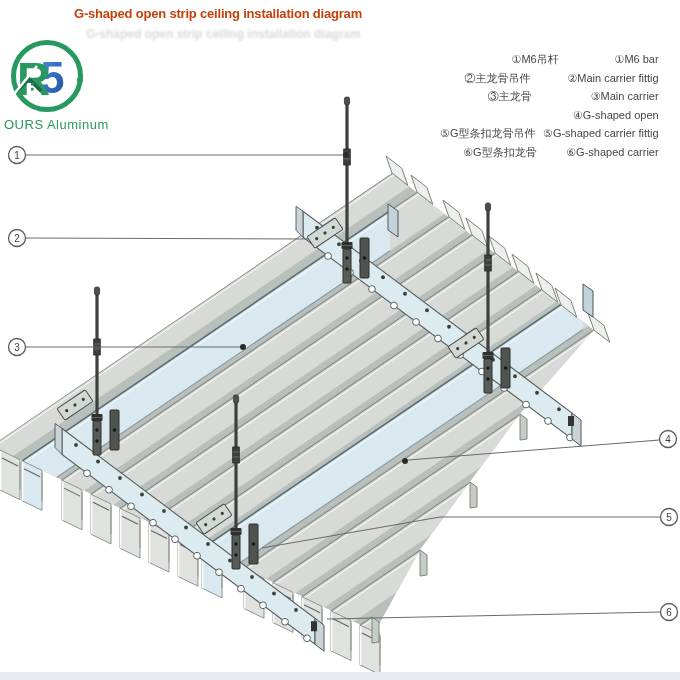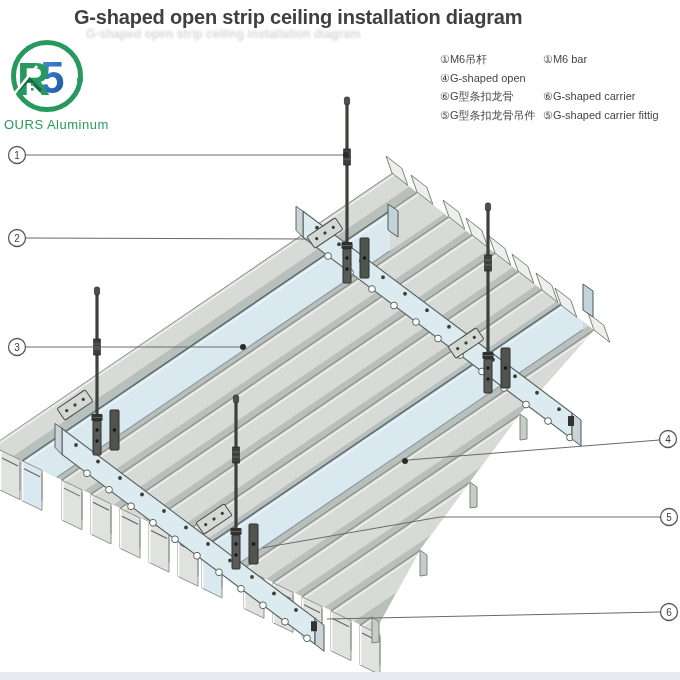--- a/index.html
+++ b/index.html
@@ -1,26 +1,26 @@
 <!DOCTYPE html>
 <html><head>
 <meta charset="utf-8">
 <style>
   html,body{margin:0;padding:0;}
   body{width:680px;height:680px;position:relative;background:#ffffff;
        font-family:"Liberation Sans",sans-serif;overflow:hidden;}
   .abs{position:absolute;}
-  #title{left:74px;top:6px;font-size:20px;font-weight:bold;color:#404040;
+  #title{left:74px;top:6px;font-size:13px;font-weight:bold;color:#c2410c;
          letter-spacing:-0.2px;white-space:nowrap;}
   #ghost{left:86px;top:27px;font-size:12px;font-weight:bold;color:#8a8a8a;
          opacity:.33;filter:blur(1.3px);white-space:nowrap;width:300px;overflow:hidden;}
   #company{left:4px;top:117px;font-size:13px;font-weight:normal;color:#28995e;
            letter-spacing:.5px;white-space:nowrap;}
   #legend{left:440px;top:50px;font-size:11px;color:#454545;line-height:18.6px;}
-  .lrow{display:flex;white-space:nowrap;}
+  .lrow{display:flex;white-space:nowrap;justify-content:flex-end;}
   .zh{width:103px;display:inline-block;}
   .en{display:inline-block;}
   #bottombar{left:0;top:672px;width:680px;height:8px;background:#e7ebf1;}
   #diagram{left:0;top:0;}
 </style>
 </head>
 <body>
 
 <div id="title" class="abs">G-shaped open strip ceiling installation diagram</div>
 <div id="ghost" class="abs">G-shaped open strip ceiling installation diagram</div>
@@ -42,29 +42,37 @@
   <circle cx="76" cy="46" r="3" fill="#28995e"></circle>
 </svg>
 <div id="company" class="abs">OURS Aluminum</div>
 
 <div id="legend" class="abs">
   <div class="lrow">
     <span class="zh"><span>①</span><span>M6吊杆</span></span>
     <span class="en"><span>①</span><span>M6 bar</span></span>
   </div>
   <div class="lrow">
+    <span class="zh"><span>②</span><span>主龙骨吊件</span></span>
+    <span class="en"><span>②</span><span>Main carrier fittig</span></span>
+  </div>
+  <div class="lrow">
+    <span class="zh"><span>③</span><span>主龙骨</span></span>
+    <span class="en"><span>③</span><span>Main carrier</span></span>
+  </div>
+  <div class="lrow">
     <span class="en"><span>④</span><span>G-shaped open</span></span>
+  </div>
+  <div class="lrow">
+    <span class="zh"><span>⑤</span><span>G型条扣龙骨吊件</span></span>
+    <span class="en"><span>⑤</span><span>G-shaped carrier fittig</span></span>
   </div>
   <div class="lrow">
     <span class="zh"><span>⑥</span><span>G型条扣龙骨</span></span>
     <span class="en"><span>⑥</span><span>G-shaped carrier</span></span>
-  </div>
-  <div class="lrow">
-    <span class="zh"><span>⑤</span><span>G型条扣龙骨吊件</span></span>
-    <span class="en"><span>⑤</span><span>G-shaped carrier fittig</span></span>
   </div>
 </div>
 
 <svg id="diagram" class="abs" width="680" height="680" viewBox="0 0 680 680">
     <defs>
       <clipPath id="plane">
         <polygon points="0,450 375,632 420,550 470,482 520,414 594,330 392,173 0,440"></polygon>
       </clipPath>
     </defs>
     <g clip-path="url(#plane)">

